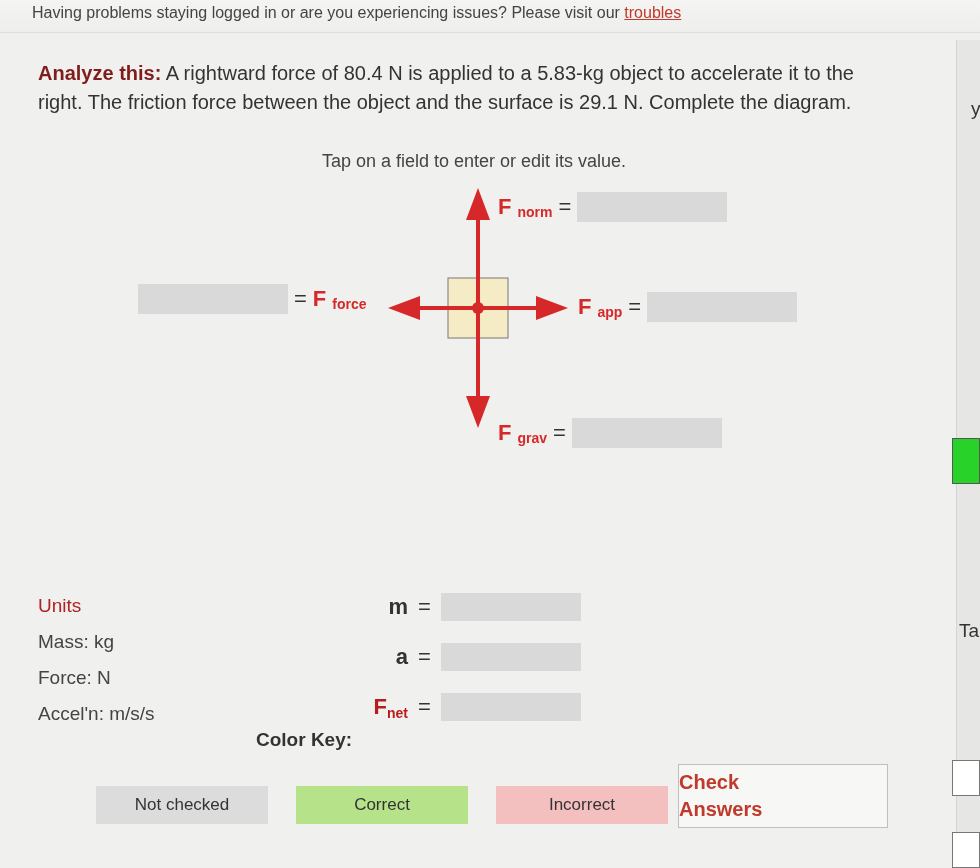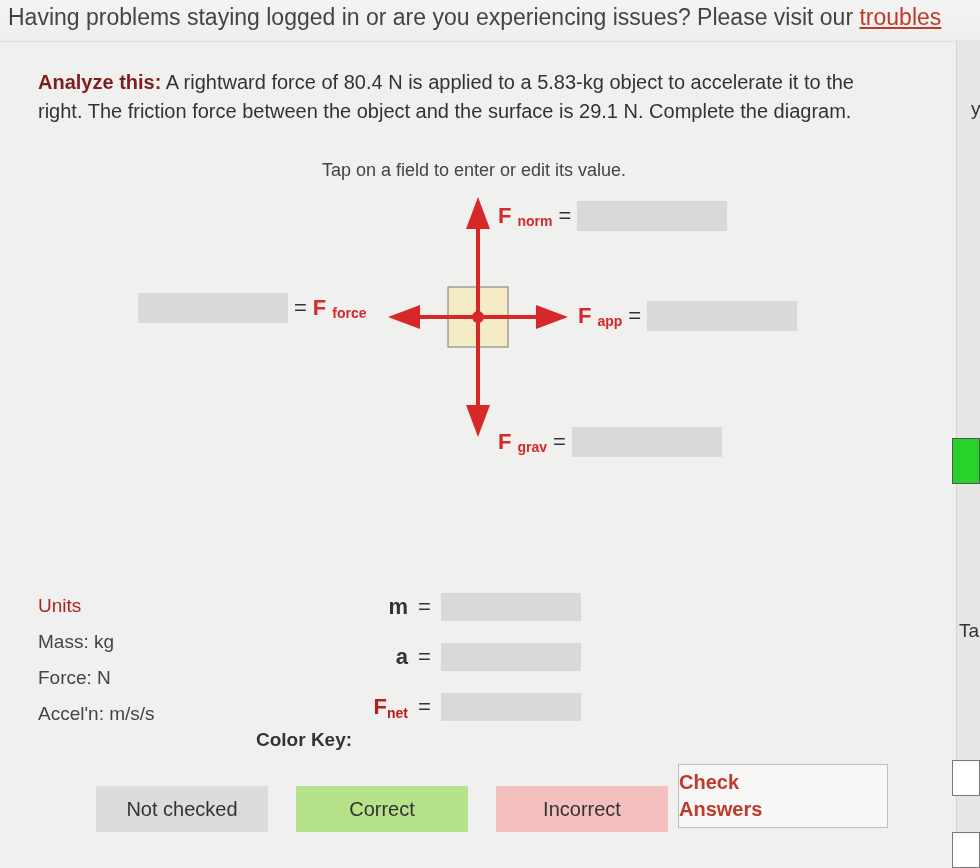--- a/index.html
+++ b/index.html
@@ -6,22 +6,22 @@
   body {
     font-family: Arial, Helvetica, sans-serif;
     background: #f0f0ef;
     width: 980px;
     height: 868px;
     overflow: hidden;
     position: relative;
     color: #333;
   }
   .topbar {
-    font-size: 23px;
-    padding: 4px 10px 10px 8px;
+    font-size: 16px;
+    padding: 4px 10px 10px 32px;
     color: #444;
     background: linear-gradient(#f4f4f3, #eeeeec);
     border-bottom: 1px solid #ddd;
     white-space: nowrap;
     overflow: hidden;
   }
   .topbar a { color: #c0392b; text-decoration: underline; }
   .content {
     position: relative;
     padding: 26px 10px 10px 38px;
@@ -107,25 +107,25 @@
     left: 38px;
     top: 786px;
     width: 910px;
     display: flex;
     align-items: center;
     gap: 28px;
   }
   .key-label { font-size: 19px; font-weight: 700; color: #333; margin-left: 218px; margin-bottom: 14px; position: absolute; left: 38px; top: 729px;}
   .swatch {
     width: 172px;
-    height: 46px;
+    height: 38px;
     display: flex;
     align-items: center;
     justify-content: center;
-    font-size: 20px;
+    font-size: 17px;
     color: #333;
   }
   .s-notchecked { background: #dcdcdc; }
   .s-correct { background: #b6e28a; }
   .s-incorrect { background: #f3c0bf; }
   .check-btn {
     position: absolute;
     left: 678px;
     top: 764px;
     width: 210px;

